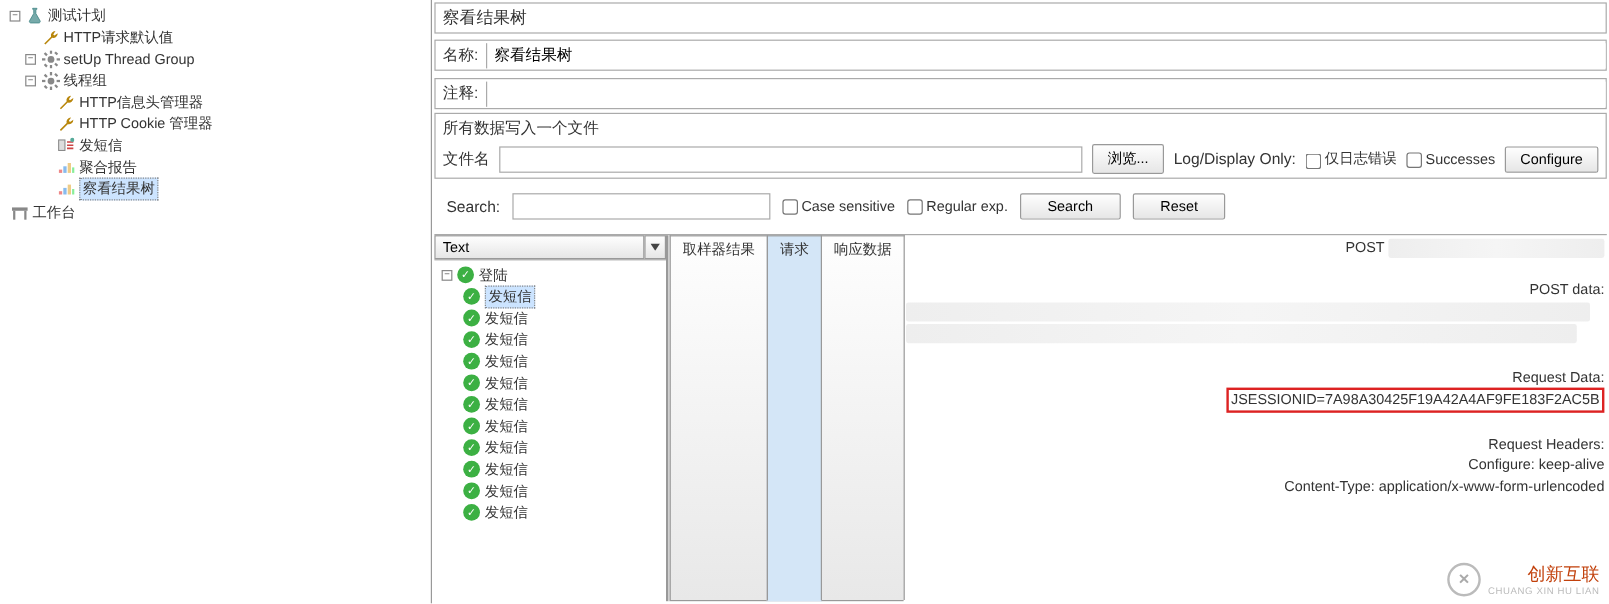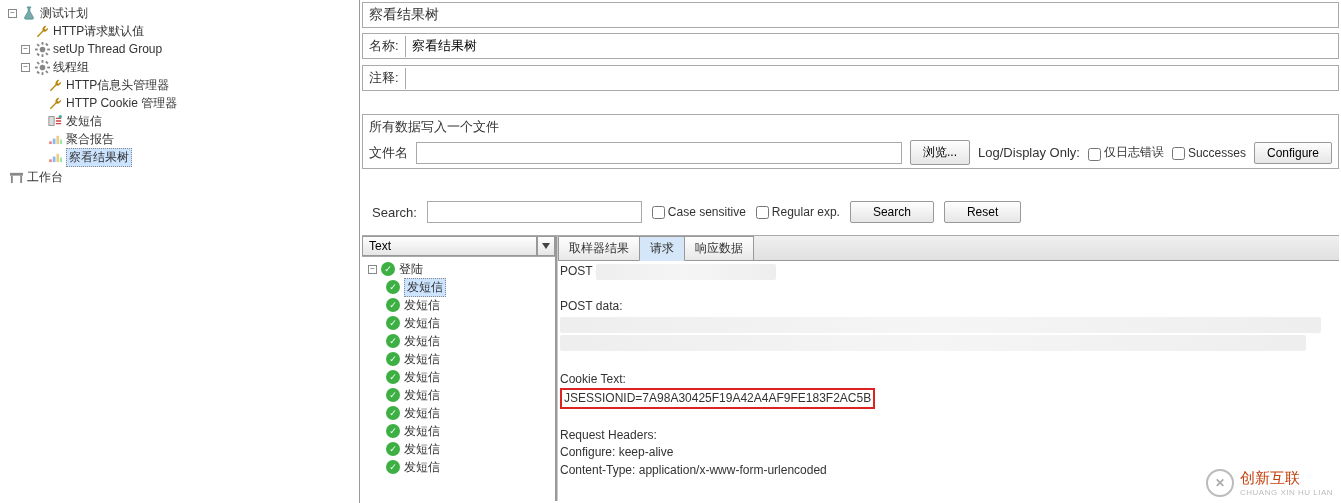--- a/index.html
+++ b/index.html
@@ -17,21 +17,21 @@
 .icon-wrench { width: 15px; height: 15px; }
 .icon-gear { width: 15px; height: 15px; }
 .icon-request { width: 14px; height: 14px; }
 .icon-report { width: 15px; height: 11px; }
 .icon-results { width: 15px; height: 11px; }
 .icon-bench { width: 15px; height: 13px; }
 .panel-title { border: 1px solid #aaa; padding: 3px 6px; font-size: 14px; margin: 2px; }
 .field-row { display: flex; align-items: center; margin: 3px 2px; border: 1px solid #aaa; }
 .field-label { padding: 3px 6px; font-size: 13px; min-width: 42px; }
 .field-input { flex: 1; border: none; border-left: 1px solid #aaa; padding: 3px 6px; font-size: 13px; outline: none; }
-.file-section { border: 1px solid #aaa; margin: 20px 2px; padding: 3px 6px; }
+.file-section { border: 1px solid #aaa; margin: 0 2px; padding: 3px 6px; }
 .file-section-title { font-size: 13px; margin-bottom: 4px; }
 .file-row { display: flex; align-items: center; gap: 8px; }
 .file-label { font-size: 13px; }
 .file-input { flex: 1; border: 1px solid #aaa; padding: 2px 4px; height: 22px; }
 .btn { border: 1px solid #999; background: linear-gradient(#fefefe,#e6e6e6); padding: 3px 12px; font-size: 12px; cursor: pointer; border-radius: 2px; }
 .checkbox-wrap { display: flex; align-items: flex-end; gap: 3px; font-size: 12px; }
 input[type=checkbox] { width: 13px; height: 13px; }
 .search-row { display: flex; align-items: center; gap: 10px; padding: 6px 10px; margin: 6px 2px 2px; }
 .search-label { font-size: 13px; font-weight: normal; }
 .search-input { width: 215px; border: 1px solid #aaa; padding: 2px 4px; height: 22px; }
@@ -40,21 +40,21 @@
 .results-tree-panel { width: 195px; border-right: 2px solid #999; display: flex; flex-direction: column; }
 .dropdown-row { display: flex; border-bottom: 1px solid #aaa; }
 .dropdown { flex: 1; border: 1px solid #999; background: linear-gradient(#fefefe,#e6e6e6); padding: 2px 6px; font-size: 12px; text-align: left; }
 .dropdown-arrow { width: 18px; border: 1px solid #999; background: linear-gradient(#fefefe,#e6e6e6); display: flex; align-items: center; justify-content: center; }
 .results-tree { flex: 1; padding: 3px 4px; overflow: auto; }
 .result-row { display: flex; align-items: center; height: 18px; padding-left: 2px; }
 .result-row .tree-toggle { margin-right: 4px; }
 .result-indent { width: 18px; display: inline-block; }
 .icon-success { width: 14px; height: 14px; border-radius: 50%; background: #3cb043; display: flex; align-items: center; justify-content: center; color: #fff; font-size: 9px; margin-right: 4px; }
 .result-selected { background: #cce4ff; border: 1px dotted #888; padding: 0 2px; }
-.detail-panel { flex: 1; display: flex; flex-direction: column; border-left: 1px solid #ccc; min-width: 0; }
+.detail-panel { flex: 1; display: flex; flex-direction: row; border-left: 1px solid #ccc; min-width: 0; text-align: right; }
 .tabs { display: flex; border-bottom: 1px solid #999; background: linear-gradient(#f0f0f0,#e0e0e0); }
 .tab { padding: 3px 10px; border: 1px solid #999; border-bottom: none; background: linear-gradient(#fefefe,#e8e8e8); margin-right: -1px; font-size: 12px; cursor: pointer; }
 .tab.active { background: #d4e6f7; border-bottom: 1px solid #d4e6f7; margin-bottom: -1px; position: relative; }
 .detail-body { flex: 1; padding: 2px; overflow: auto; position: relative; }
 .detail-text { font-size: 12px; font-family: Arial, sans-serif; color: #333; line-height: 1.45; }
 .detail-text p { margin: 0; }
 .redacted-hl { border: 2px solid #d22; display: inline-block; padding: 0 2px; }
 .blur-block { background: linear-gradient(90deg,#eee,#f5f5f5,#eee); height: 16px; border-radius: 2px; }
 .logo-wrap { position: absolute; right: 6px; bottom: 4px; display: flex; align-items: center; gap: 6px; color: #888; font-size: 12px; }
 .logo-icon { width: 28px; height: 28px; border-radius: 50%; border: 2px solid #bbb; display: flex; align-items: center; justify-content: center; color: #aaa; font-weight: bold; }
@@ -332,21 +332,21 @@
           <div class="tab">响应数据</div>
         </div>
         <div class="detail-body">
           <div class="detail-text">
             <p><span>POST</span> <span class="blur-block" style="display:inline-block;width:180px;vertical-align:middle;"></span></p>
             <p>&nbsp;</p>
             <p>POST data:</p>
             <div class="blur-block" style="width:98%;margin:2px 0;"></div>
             <div class="blur-block" style="width:96%;margin:2px 0;"></div>
             <p>&nbsp;</p>
-            <p>Cookie Text:</p>
+            <p>Request Data:</p>
             <p><span class="redacted-hl">JSESSIONID=7A98A30425F19A42A4AF9FE183F2AC5B</span></p>
             <p>&nbsp;</p>
             <p>Request Headers:</p>
             <p>Configure: keep-alive</p>
             <p>Content-Type: application/x-www-form-urlencoded</p>
           </div>
           <div class="logo-wrap">
             <div class="logo-icon">✕</div>
             <div>
               <div style="font-size:15px;color:#c2410c;">创新互联</div>

